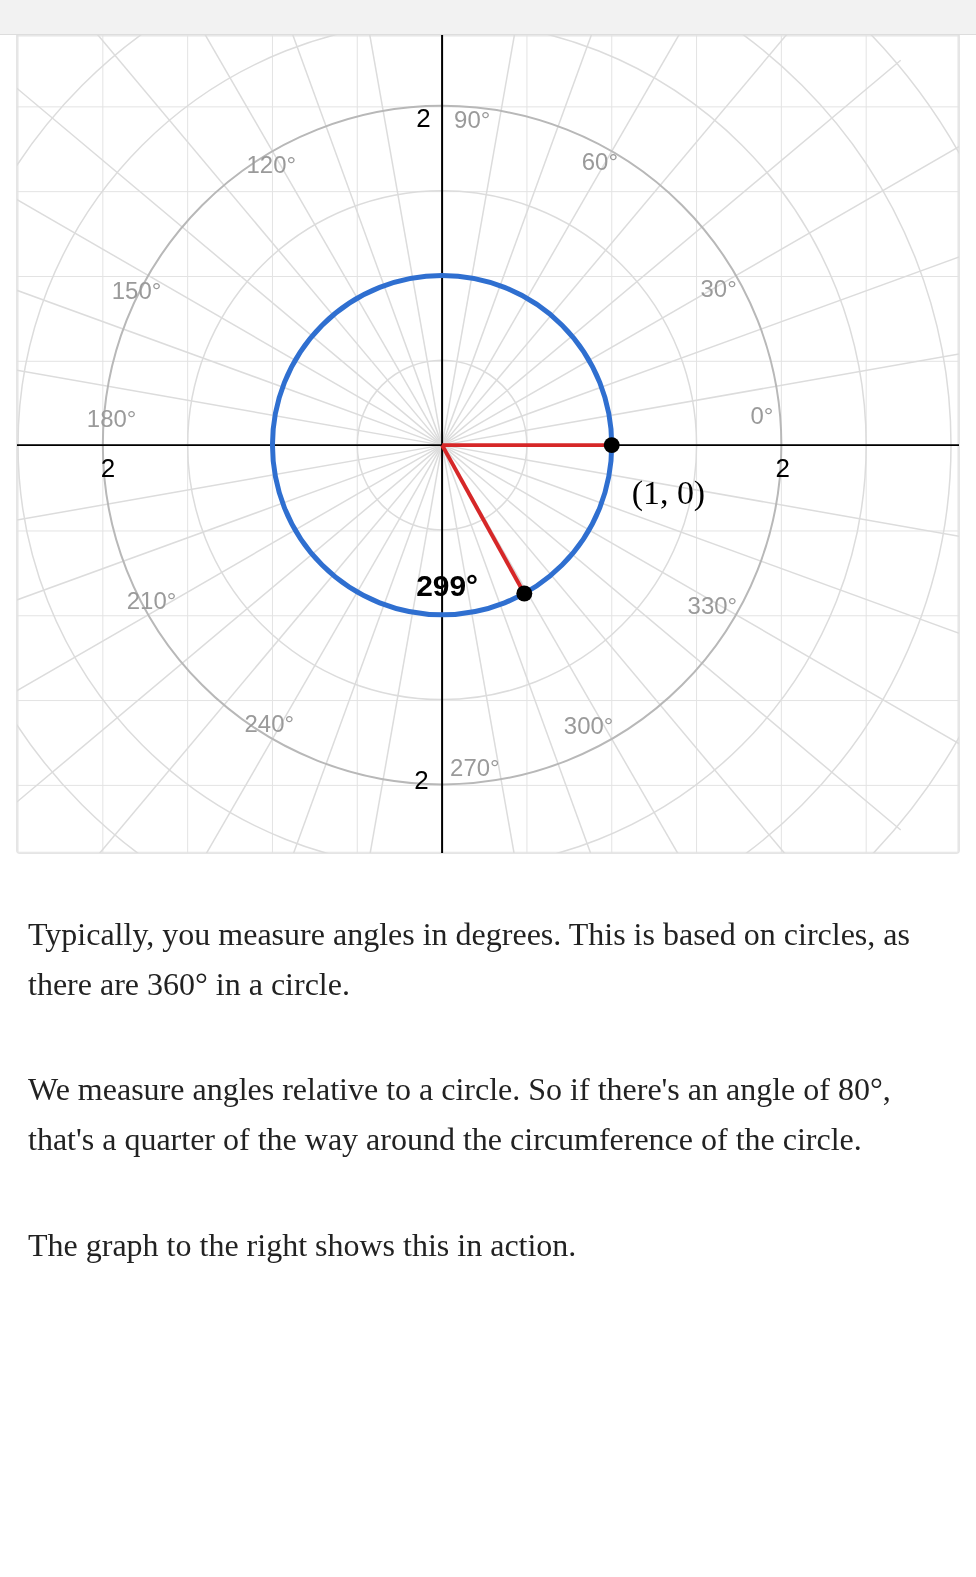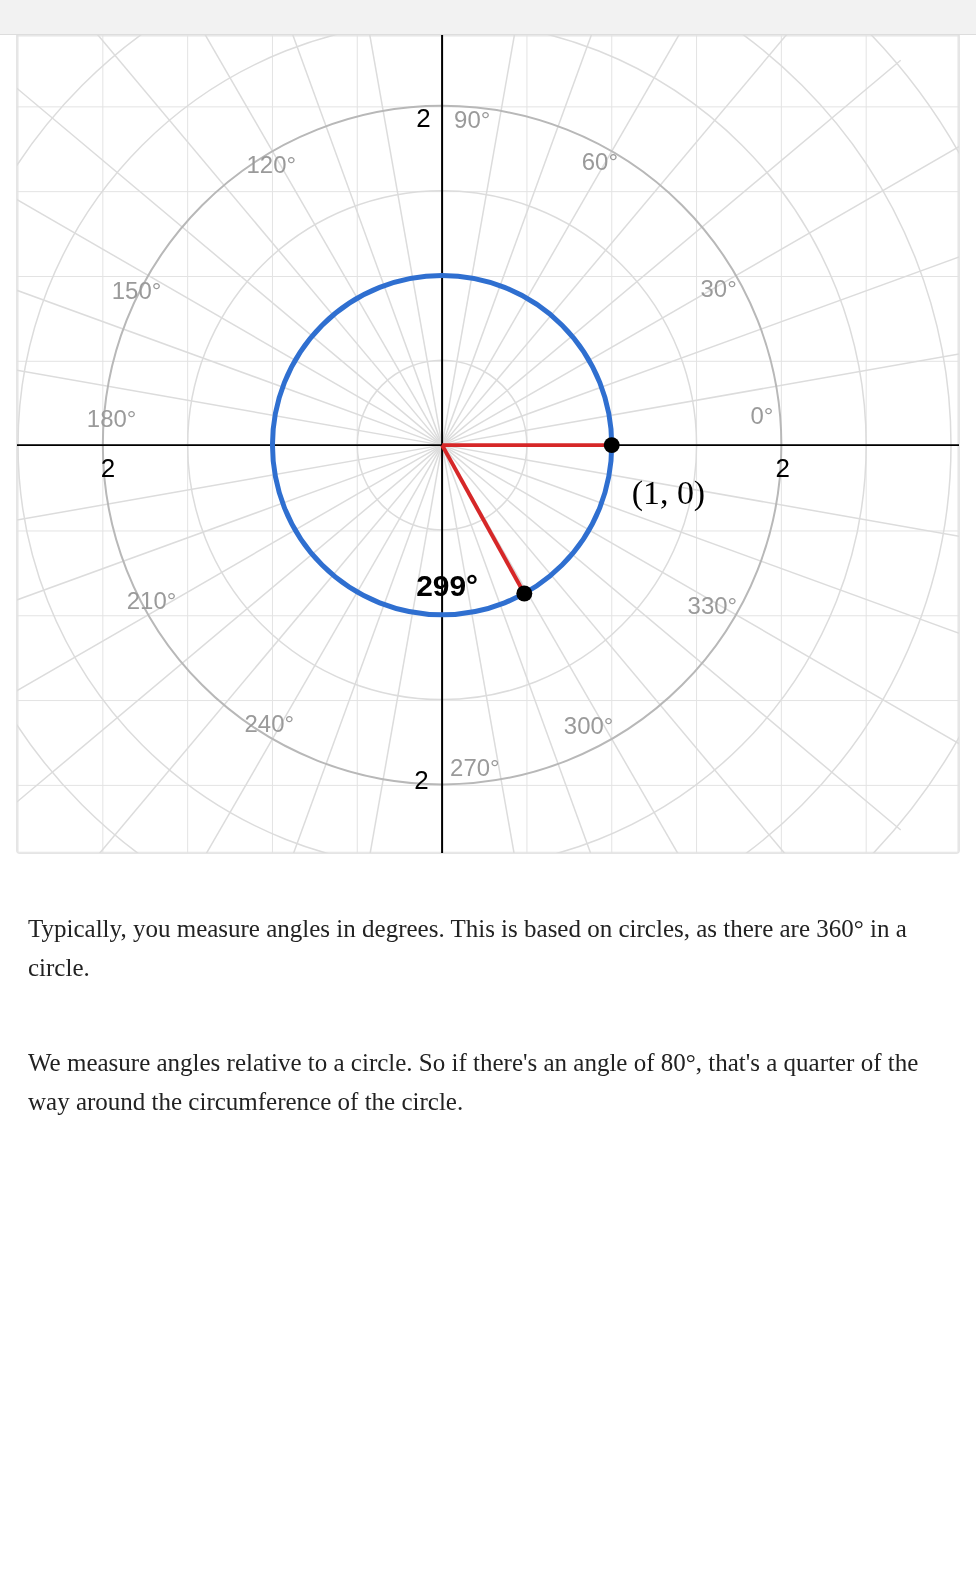--- a/index.html
+++ b/index.html
@@ -13,21 +13,21 @@
   .ring{fill:none;stroke:#dcdcdc;stroke-width:1.5}
   .ring-outer{fill:none;stroke:#b8b8b8;stroke-width:2}
   .radial{stroke:#dcdcdc;stroke-width:1.5}
   .unit-circle{fill:none;stroke:#2f6fd0;stroke-width:5}
   .ray{stroke:#d62728;stroke-width:4}
   .point{fill:#000}
   .ang-label{fill:#9a9a9a;font-family:Arial,Helvetica,sans-serif;font-size:24px}
   .axis-tick{fill:#000;font-family:Arial,Helvetica,sans-serif;font-size:26px}
   .big-ang{fill:#000;font-family:Arial,Helvetica,sans-serif;font-size:30px;font-weight:600}
   .coord{fill:#000;font-family:Georgia,"Times New Roman",serif;font-size:34px}
-  .body-text{font-size:25px;line-height:1.55;padding:0 28px;margin:56px 0 0 0}
+  .body-text{font-size:32px;line-height:1.55;padding:0 28px;margin:56px 0 0 0}
 </style>
 </head>
 <body>
 
 <div class="top-bar"></div>
 
 <div class="page">
 
 <div class="chart-wrap">
 <svg viewBox="0 0 944 820">
@@ -143,14 +143,15 @@
   <text class="axis-tick" x="398" y="756">2</text>
 
   <text class="big-ang" x="400" y="562">299°</text>
 
   <text class="coord" x="616" y="470">(1, 0)</text>
 </svg>
 </div>
 
 <p class="body-text">Typically, you measure angles in degrees. This is based on circles, as there are 360° in a circle.</p>
 <p class="body-text">We measure angles relative to a circle. So if there's an angle of 80°, that's a quarter of the way around the circumference of the circle.</p>
+<p class="body-text">The graph to the right shows this in action.</p>
 
 </div>
 
 </body></html>

